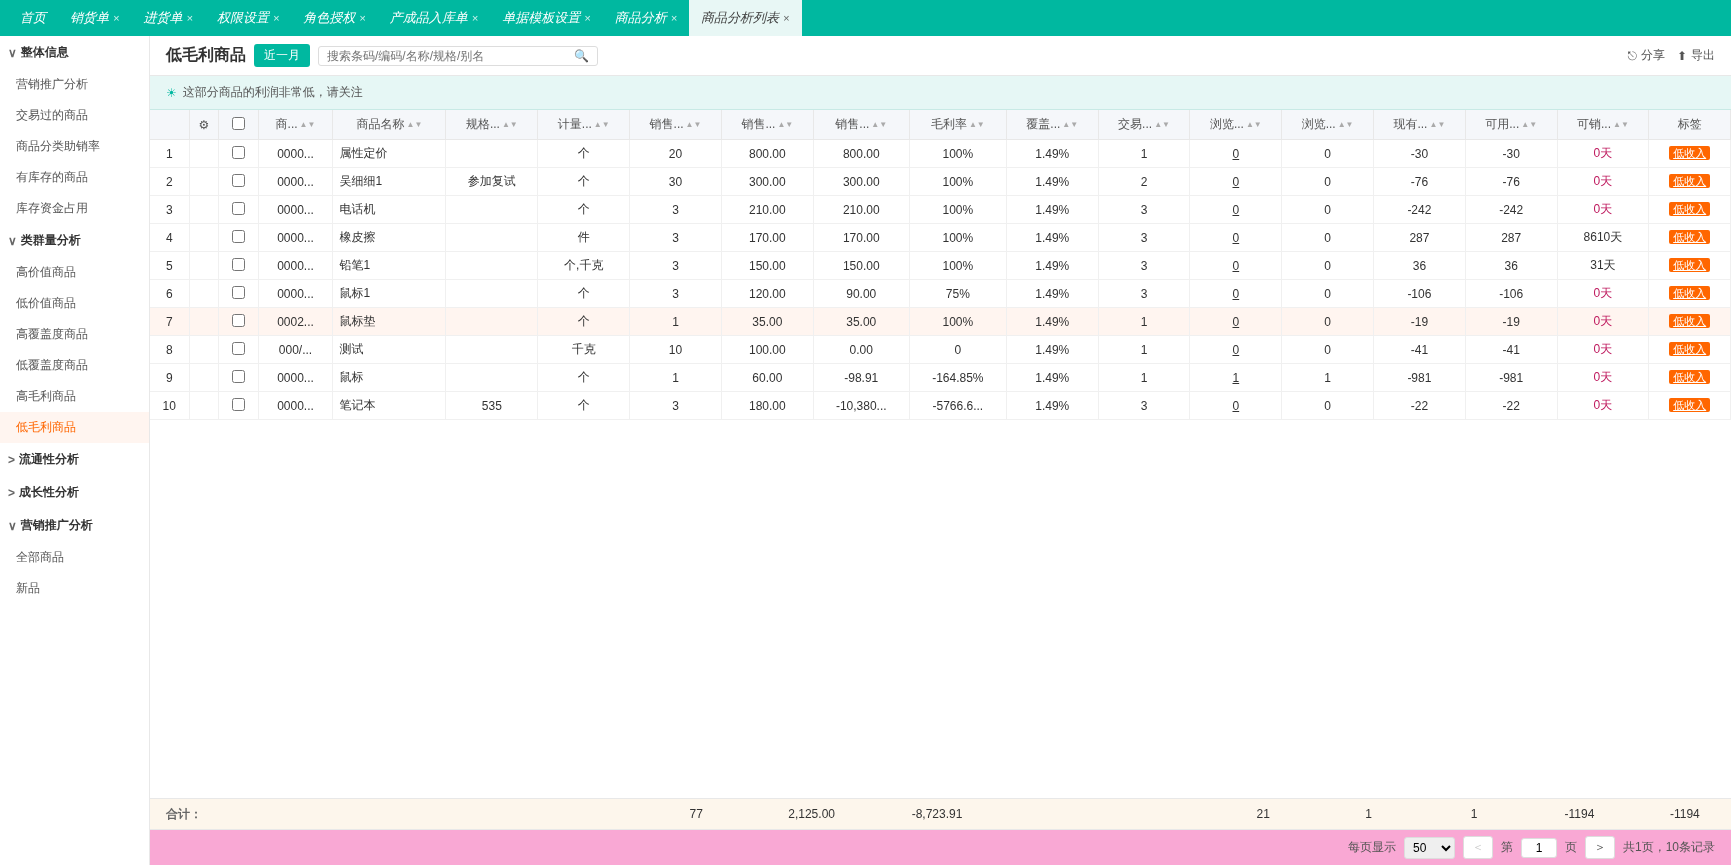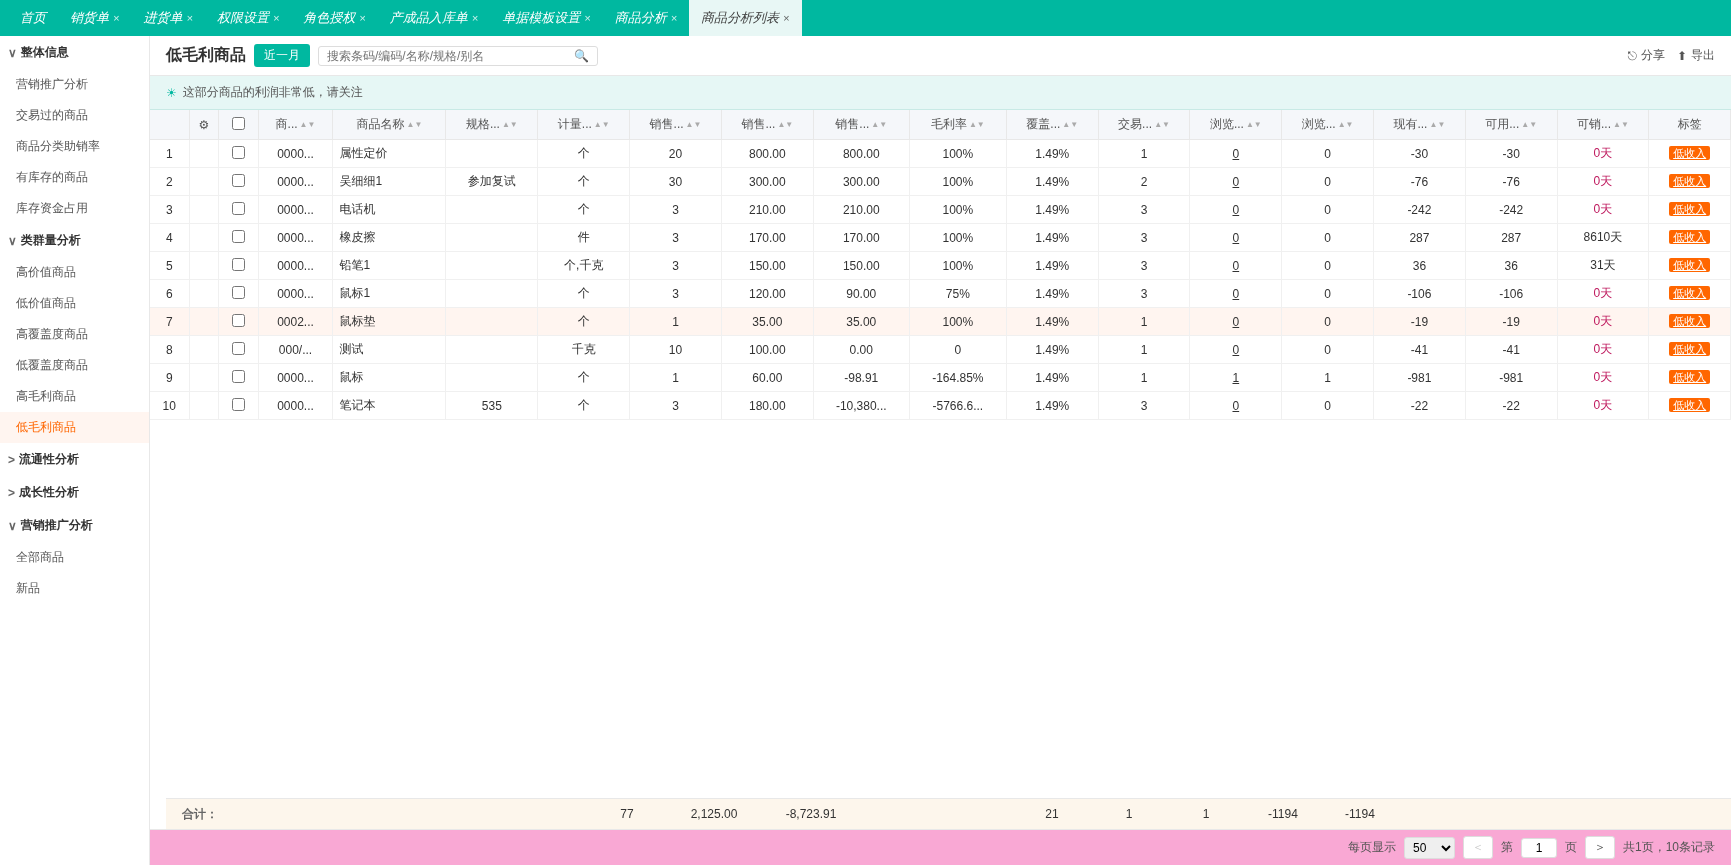--- a/index.html
+++ b/index.html
@@ -185,27 +185,27 @@
 
     
     .footer-summary {
       background: #fdf6ec;
       border-top: 1px solid #e8e8e8;
       padding: 6px 16px;
       display: flex;
       align-items: center;
       font-size: 12px;
       gap: 8px;
-      margin-left: 16px;
     }
     .summary-label { color: #666; font-weight: bold; }
     .summary-values {
       display: flex;
       gap: 17px;
       flex: 1;
+      justify-content: space-between;
     }
     .summary-cell {
       text-align: center;
       padding: 2px 6px;
       min-width: 60px;
     }
 
     
     .pagination-bar {
       background: #f9a8d4;

